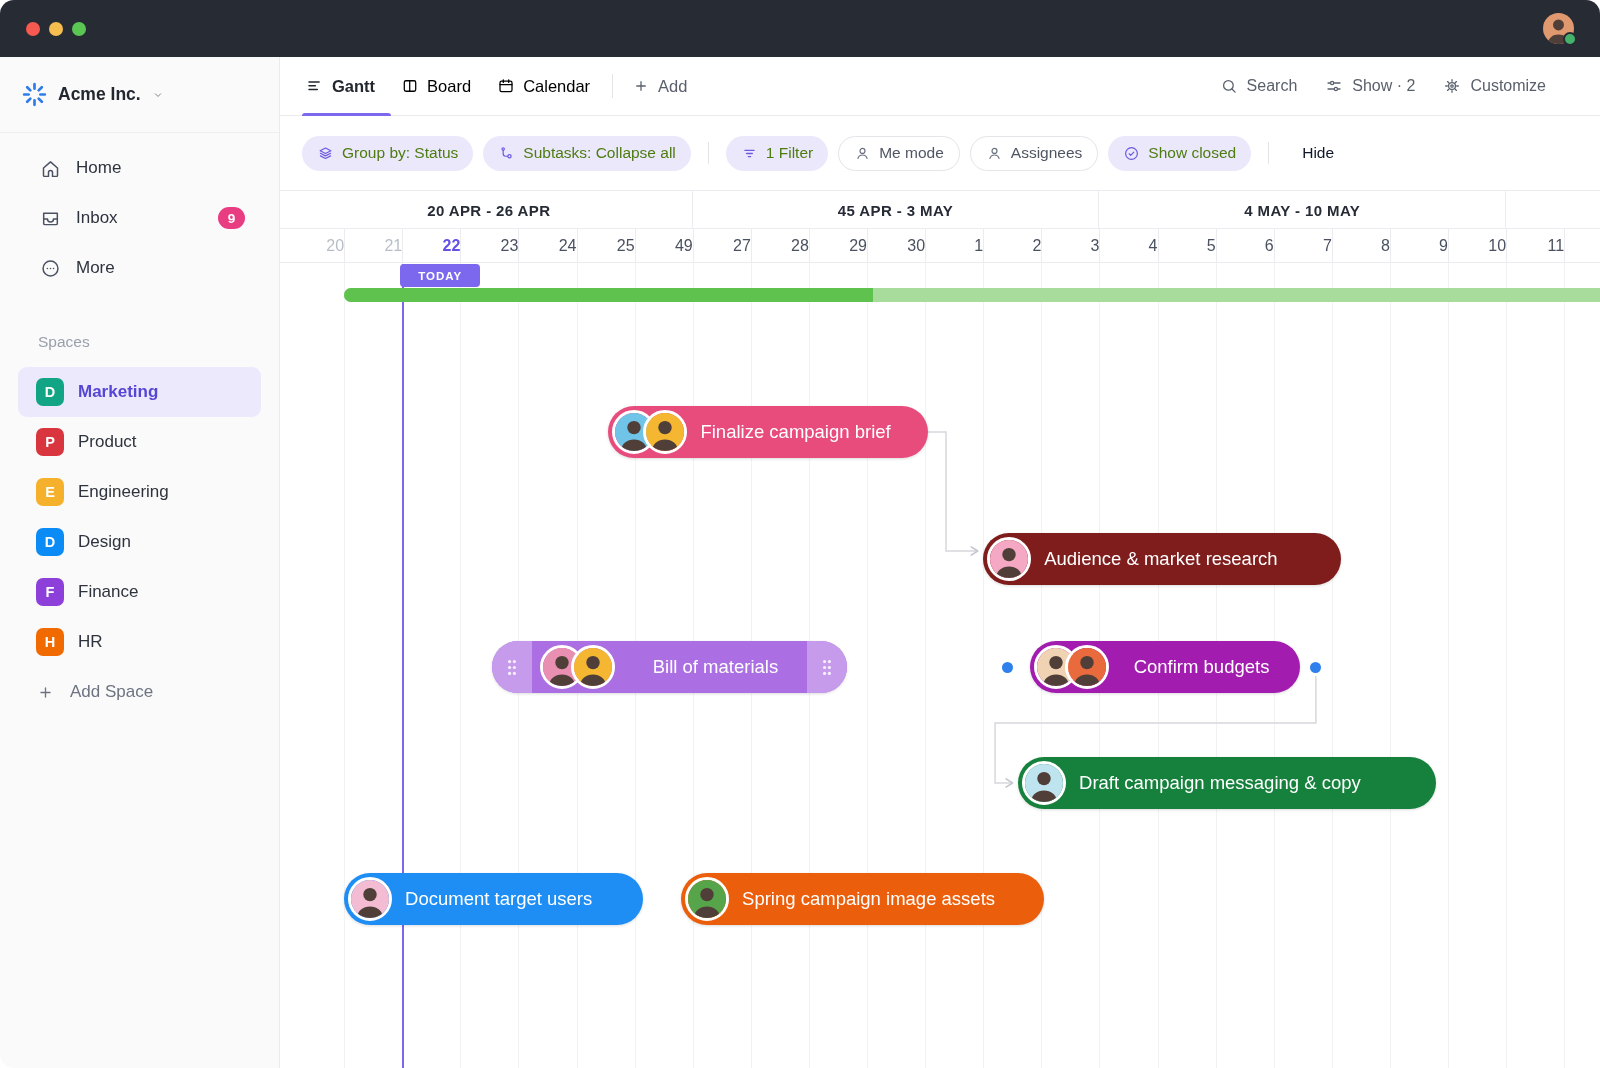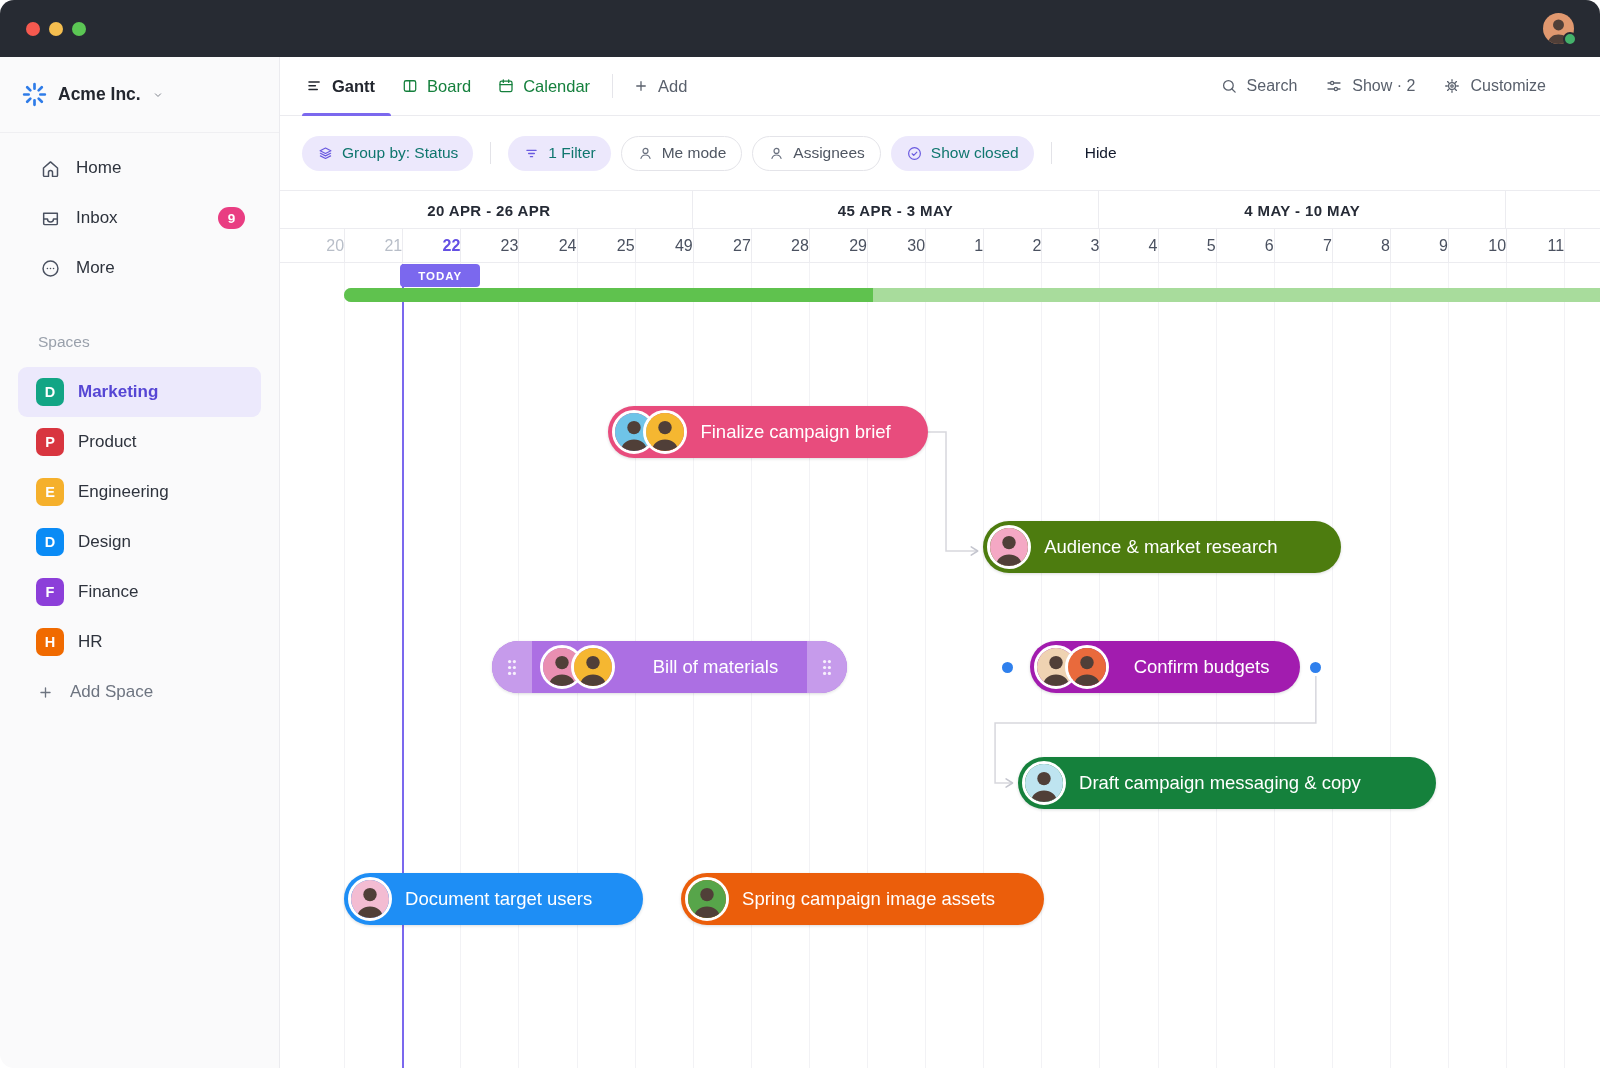--- a/index.html
+++ b/index.html
@@ -27,35 +27,35 @@
   .spaces{padding:0 18px;}
   .space-item{height:50px;display:flex;align-items:center;gap:14px;padding:0 18px;border-radius:9px;font-size:17px;color:#2E333D;cursor:pointer;}
   .space-item.selected{background:#ECE9FC;color:#5646D4;font-weight:600;}
   .space-ic{width:28px;height:28px;border-radius:7px;color:#fff;font-size:14.5px;font-weight:700;display:flex;align-items:center;justify-content:center;flex-shrink:0;}
   .add-space{height:50px;display:flex;align-items:center;gap:16px;padding:0 37px;color:#6D7480;font-size:17px;cursor:pointer;}
   .add-space .ic{width:17px;height:17px;}
   
   .main{flex:1;display:flex;flex-direction:column;min-width:0;background:#fff;}
   .view-header{height:59px;min-height:59px;display:flex;align-items:center;padding:0 54px 0 26px;border-bottom:1px solid #EBEBEF;box-sizing:border-box;}
   .tabs{display:flex;align-items:center;height:100%;}
-  .tab{position:relative;height:100%;display:flex;align-items:center;gap:8px;margin-right:26px;font-size:16.5px;color:#15803d;cursor:pointer;}
+  .tab{position:relative;height:100%;display:flex;align-items:center;gap:8px;margin-right:26px;font-size:16.5px;color:#000000;cursor:pointer;}
   .tab .ic{width:18px;height:18px;}
   .tab.active{color:#23272F;font-weight:700;}
   .tab-underline{position:absolute;left:-4px;right:-16px;bottom:-1px;height:3px;border-radius:3px 3px 0 0;}
   .vh-divider{width:1px;height:24px;background:#E5E5EA;margin:0 20px 0 -4px;}
   .add-btn{display:flex;align-items:center;gap:9px;font-size:16.5px;color:#59606C;cursor:pointer;}
   .add-btn .ic{width:16px;height:16px;}
   .vh-right{margin-left:auto;display:flex;align-items:center;gap:28px;}
   .action{display:flex;align-items:center;gap:9px;font-size:16px;color:#59606C;cursor:pointer;}
   .action .ic{width:18px;height:18px;}
   
   .filter-bar{height:74px;min-height:74px;display:flex;align-items:center;padding:0 22px;gap:10px;box-sizing:border-box;}
   .pill{height:35px;display:flex;align-items:center;gap:8px;padding:0 15px;border-radius:18px;font-size:15.5px;font-weight:500;cursor:pointer;box-sizing:border-box;white-space:nowrap;}
   .pill .ic{width:17px;height:17px;}
-  .pill.purple{background:#ECE8FC;color:#0f766e;}
+  .pill.purple{background:#ECE8FC;color:#4d7c0f;}
   .pill.purple .ic{color:#6A5AE0;}
   .pill.plain{background:#fff;border:1px solid #E4E4E9;color:#4F5662;}
   .pill.plain .ic{color:#6B7280;}
   .fb-divider{width:1px;height:22px;background:#E3E3E8;margin:0 7px;}
   .hide-label{margin-left:16px;font-size:15.5px;color:#0f172a;cursor:pointer;}
   
   .gantt{position:relative;flex:1;border-top:1px solid #ECECF0;overflow:hidden;background:#fff;box-sizing:border-box;}
   .week-cell{position:absolute;top:0;height:38px;line-height:40px;text-align:center;font-size:15px;font-weight:600;color:#262B36;letter-spacing:.4px;border-right:1px solid #ECECF0;box-sizing:border-box;}
   .day{position:absolute;top:38px;height:34px;line-height:34px;text-align:right;font-size:16px;color:#4A5160;border-left:1px solid #ECECF0;box-sizing:border-box;}
   .day.muted{color:#B8BEC8;}
@@ -259,20 +259,30 @@
           <div class="pill purple">
             <span class="ic">
               <svg viewBox="0 0 24 24" fill="none" stroke="currentColor" stroke-width="1.7" stroke-linecap="round" stroke-linejoin="round">
                 <path d="m12 4.3 7.6 3.8-7.6 3.8-7.6-3.8z"></path>
                 <path d="M4.8 11.7 12 15.3l7.2-3.6"></path>
                 <path d="M4.8 15.4 12 19l7.2-3.6"></path>
               </svg>
             </span>
             <span>Group by: Status</span>
           </div>
+          <div class="pill purple">
+            <span class="ic">
+              <svg viewBox="0 0 24 24" fill="none" stroke="currentColor" stroke-width="1.7" stroke-linecap="round" stroke-linejoin="round">
+                <circle cx="7.3" cy="5.6" r="1.7"></circle>
+                <path d="M7.3 7.3v5.2a3.4 3.4 0 0 0 3.4 3.4h2.8"></path>
+                <circle cx="16.2" cy="16" r="2.3"></circle>
+              </svg>
+            </span>
+            <span>Subtasks: Collapse all</span>
+          </div>
           <div class="fb-divider"></div>
           <div class="pill purple">
             <span class="ic">
               <svg viewBox="0 0 24 24" fill="none" stroke="currentColor" stroke-width="1.7" stroke-linecap="round" stroke-linejoin="round">
                 <path d="M5.5 7.5h13M8 12h8M10.5 16.5h3" stroke-width="1.9"></path>
               </svg>
             </span>
             <span>1 Filter</span>
           </div>
           <div class="pill plain">
@@ -370,21 +380,21 @@
                   <path d="M5.8 38c.9-7.6 6.2-11.6 13.2-11.6S31.3 30.4 32.2 38z" fill="#503F38"></path>
                 </svg></span>
               <span class="avatar"><svg viewBox="0 0 38 38" width="100%" height="100%">
                   <rect width="38" height="38" fill="#F5B731"></rect>
                   <circle cx="19" cy="14.6" r="6.7" fill="#503F38"></circle>
                   <path d="M5.8 38c.9-7.6 6.2-11.6 13.2-11.6S31.3 30.4 32.2 38z" fill="#503F38"></path>
                 </svg></span>
             </span>
             <span class="task-label">Finalize campaign brief</span>
           </div>
-          <div class="task" style="left: 703.2px; top: 330px; width: 357.315px; background: #4d7c0f;">
+          <div class="task" style="left: 703.2px; top: 342px; width: 357.315px; background: #7f1d1d;">
             <span class="avatars">
               <span class="avatar"><svg viewBox="0 0 38 38" width="100%" height="100%">
                   <rect width="38" height="38" fill="#F4A8C4"></rect>
                   <circle cx="19" cy="14.6" r="6.7" fill="#503F38"></circle>
                   <path d="M5.8 38c.9-7.6 6.2-11.6 13.2-11.6S31.3 30.4 32.2 38z" fill="#503F38"></path>
                 </svg></span>
             </span>
             <span class="task-label">Audience &amp; market research</span>
           </div>
           <div class="task caps" style="left: 212.255px; top: 450px; width: 354.41px; background: rgb(172, 111, 227);">

